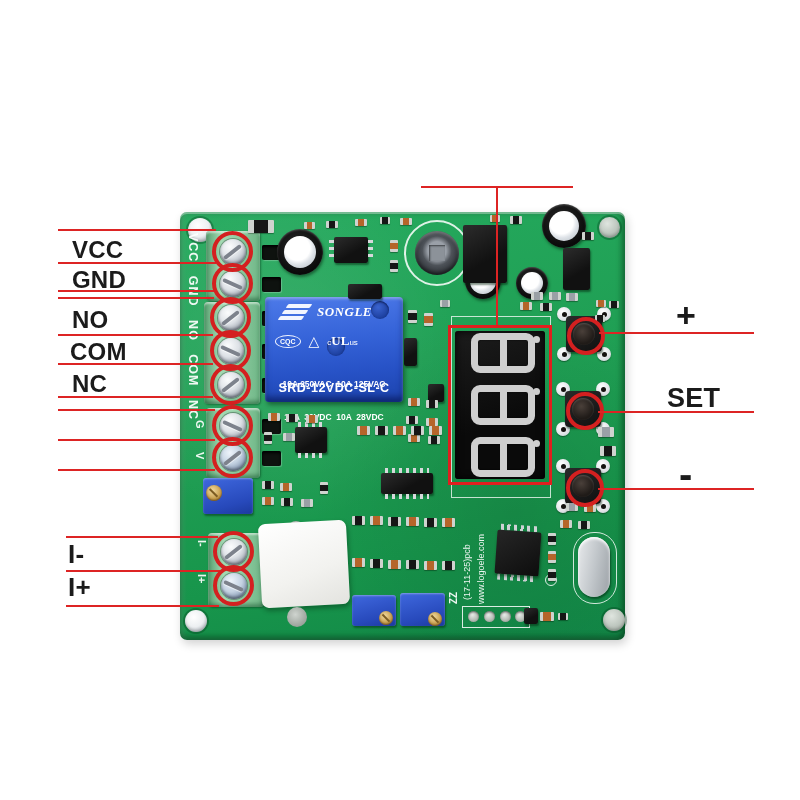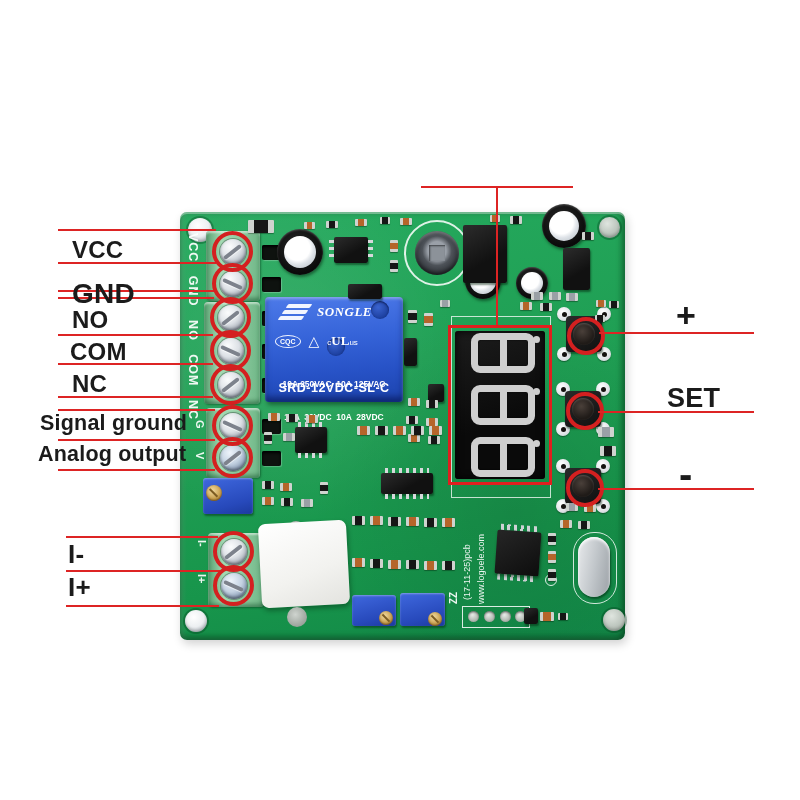--- a/index.html
+++ b/index.html
@@ -355,26 +355,24 @@
     <div class="aline" style="left:58px;top:363px;width:155px;"></div>
     <div class="aline" style="left:58px;top:396px;width:155px;"></div>
     <div class="aline" style="left:58px;top:409px;width:157px;"></div>
     <div class="aline" style="left:58px;top:439px;width:157px;"></div>
     <div class="aline" style="left:58px;top:469px;width:157px;"></div>
     <div class="aline" style="left:66px;top:536px;width:152px;"></div>
     <div class="aline" style="left:66px;top:570px;width:155px;"></div>
     <div class="aline" style="left:66px;top:605px;width:153px;"></div>
 
     <div class="albl" style="left:72px;top:236px;font-size:24px;">VCC</div>
-    <div class="albl" style="left:72px;top:266px;font-size:28px;margin-top:12px;">GND</div>
+    <div class="albl" style="left:72px;top:266px;font-size:24px;">GND</div>
     <div class="albl" style="left:72px;top:306px;font-size:24px;">NO</div>
     <div class="albl" style="left:70px;top:338px;font-size:24px;">COM</div>
     <div class="albl" style="left:72px;top:370px;font-size:24px;">NC</div>
-    <div class="albl" style="left:40px;top:411px;font-size:21.5px;">Signal ground</div>
-    <div class="albl" style="left:38px;top:442px;font-size:21.5px;">Analog output</div>
     <div class="albl" style="left:68px;top:539px;font-size:26px;">I-</div>
     <div class="albl" style="left:68px;top:572px;font-size:26px;">I+</div>
 
     <div class="aring" style="left:212px;top:231px;width:33px;height:33px;"></div>
     <div class="aring" style="left:212px;top:263px;width:33px;height:33px;"></div>
     <div class="aring" style="left:210px;top:297px;width:33px;height:33px;"></div>
     <div class="aring" style="left:210px;top:330px;width:33px;height:33px;"></div>
     <div class="aring" style="left:210px;top:364px;width:33px;height:33px;"></div>
     <div class="aring" style="left:212px;top:405px;width:33px;height:33px;"></div>
     <div class="aring" style="left:212px;top:437px;width:33px;height:33px;"></div>

